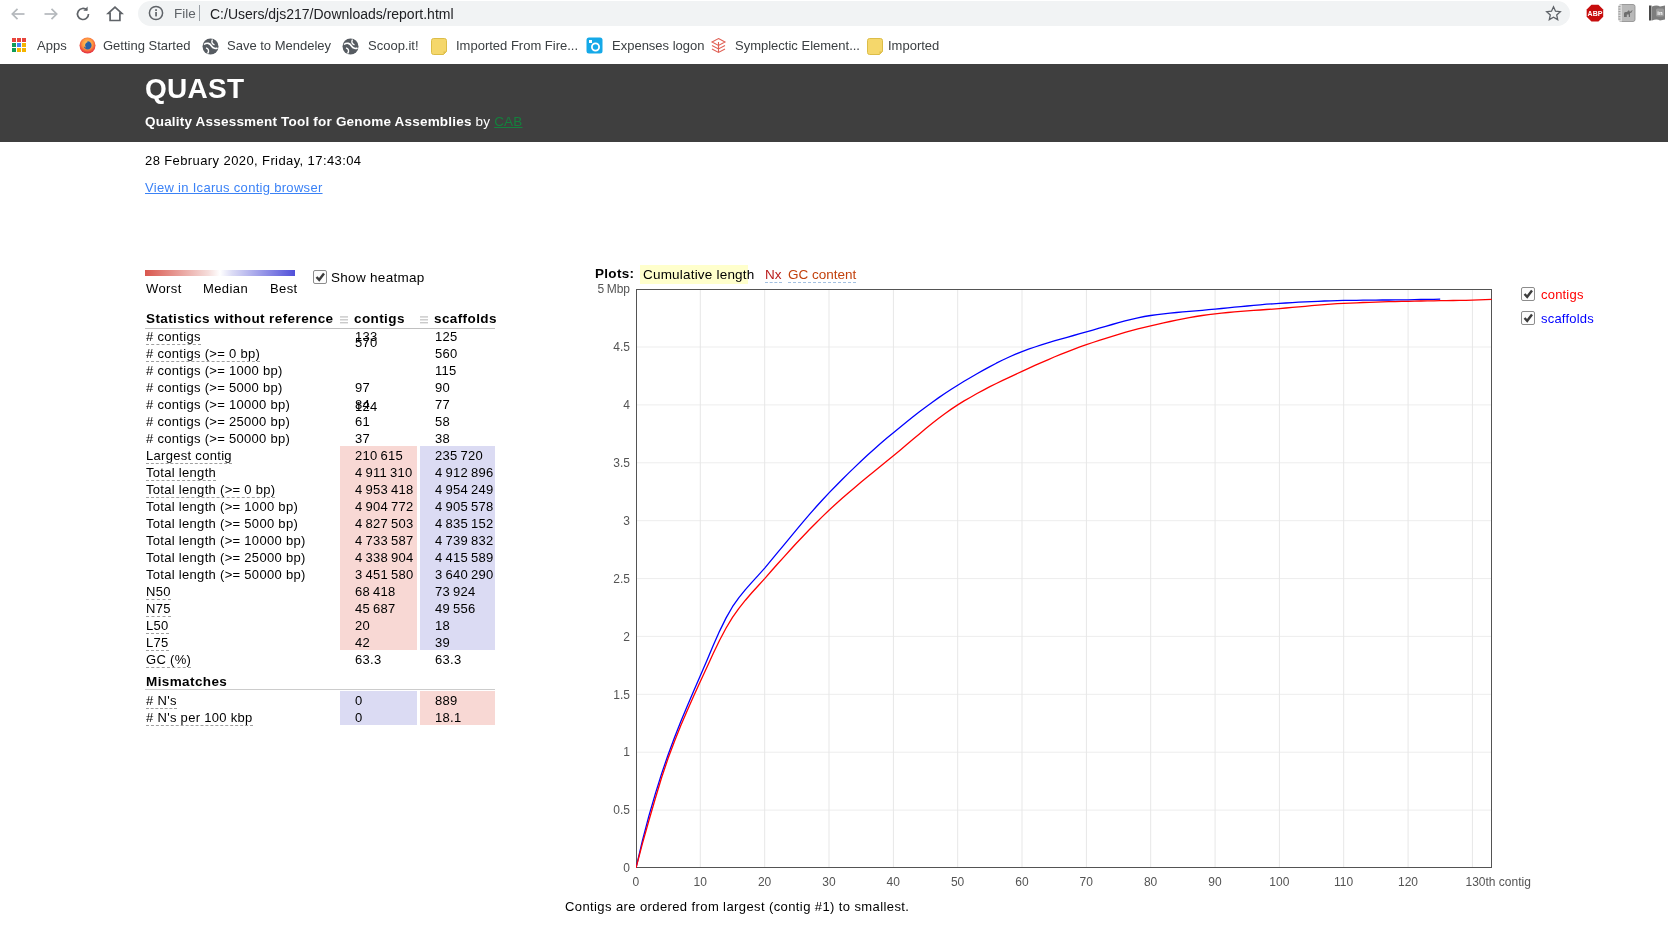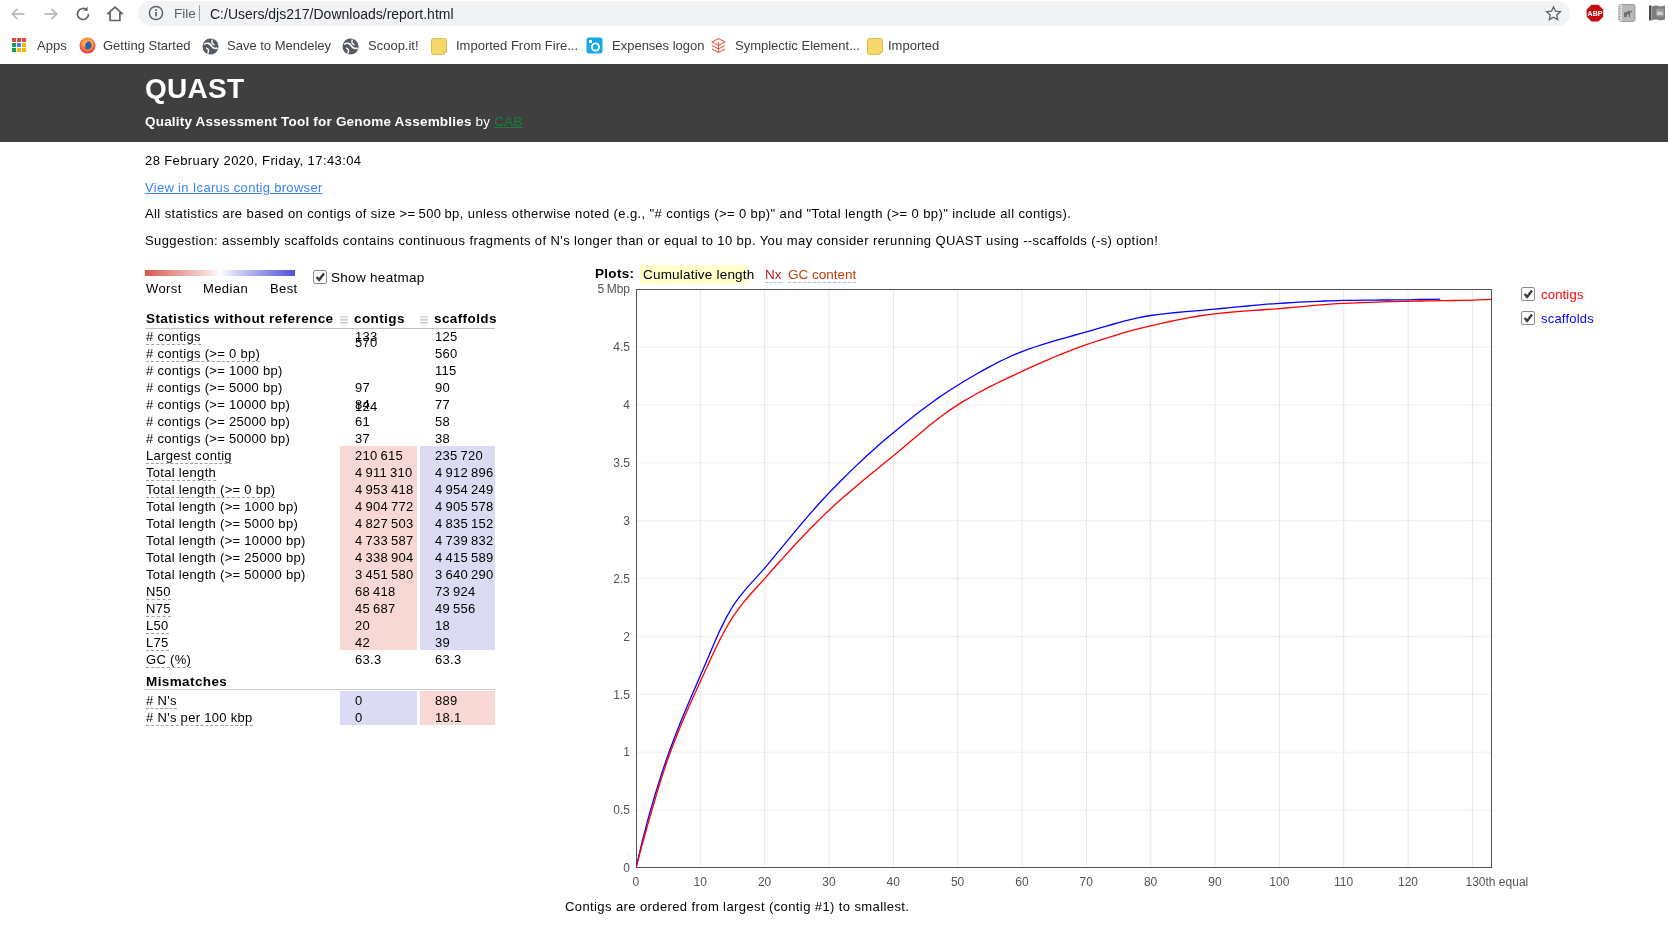--- a/index.html
+++ b/index.html
@@ -132,22 +132,20 @@
 <svg class="abs" style="left:867px;top:38px" width="16" height="18" viewBox="0 0 16 18">
 <path d="M2.5 0.5h11a2 2 0 0 1 2 2v11l-3 3h-10a2 2 0 0 1-2-2v-12a2 2 0 0 1 2-2z" fill="#f5d76b" stroke="#d8b83c" stroke-width="0.9"></path>
 <path d="M15.5 13.5l-3 3v-3z" fill="#e0c04a"></path>
     </svg>
 <div class="abs bm" style="left:888px;top:37.5px;">Imported</div>
 <div class="abs" style="left:0;top:64px;width:1668px;height:78px;background:#3f3f3f;"></div>
 <div class="abs" style="left:145px;top:75px;font-size:28px;font-weight:bold;color:#fff;letter-spacing:0.3px;line-height:1;">QUAST</div>
 <div class="abs" style="left:145px;top:115px;font-size:13.5px;color:#fff;letter-spacing:0.2px;line-height:1;"><b>Quality Assessment Tool for Genome Assemblies</b> by <a style="color:#15803d;text-decoration:underline;">CAB</a></div>
 <div class="abs t13" style="left:145px;top:152.5px;">28 February 2020, Friday, 17:43:04</div>
 <div class="abs" style="left:145px;top:180px;font-size:13px;letter-spacing:0.3px;"><a class="q" style="text-decoration:underline;">View in Icarus contig browser</a></div>
-<div class="abs t13" style="left:145px;top:206px;">All statistics are based on contigs of size &gt;= 500 bp, unless otherwise noted (e.g., "# contigs (&gt;= 0 bp)" and "Total length (&gt;= 0 bp)" include all contigs).</div>
-<div class="abs t13" style="left:145px;top:233px;">Suggestion: assembly scaffolds contains continuous fragments of N's longer than or equal to 10 bp. You may consider rerunning QUAST using --scaffolds (-s) option!</div>
 <div class="abs" style="left:145px;top:270px;width:150px;height:6px;background:linear-gradient(90deg,#d9574e 0%,#f5dcda 42%,#ffffff 50%,#dcdcf5 58%,#504fd9 100%);"></div>
 <div class="abs t13" style="left:146px;top:280.5px;">Worst</div>
 <div class="abs t13" style="left:203px;top:280.5px;">Median</div>
 <div class="abs t13" style="left:270px;top:280.5px;">Best</div>
 <div class="cb" style="left:313px;top:270px;">
       <svg width="12" height="12" viewBox="0 0 12 12">
         <path d="M2.5 6 5.2 8.8 10 2.6" stroke="#3c3c3c" stroke-width="2.4" fill="none"></path>
       </svg>
     </div>
 <div class="abs" style="left:331px;top:270px;font-size:13.5px;letter-spacing:0.3px;">Show heatmap</div>
@@ -314,21 +312,21 @@
 <div class="xlab" style="left:808.9px;top:875px;">30</div>
 <div class="xlab" style="left:873.3px;top:875px;">40</div>
 <div class="xlab" style="left:937.6px;top:875px;">50</div>
 <div class="xlab" style="left:1001.9px;top:875px;">60</div>
 <div class="xlab" style="left:1066.3px;top:875px;">70</div>
 <div class="xlab" style="left:1130.6px;top:875px;">80</div>
 <div class="xlab" style="left:1195.0px;top:875px;">90</div>
 <div class="xlab" style="left:1259.3px;top:875px;">100</div>
 <div class="xlab" style="left:1323.6px;top:875px;">110</div>
 <div class="xlab" style="left:1388.0px;top:875px;">120</div>
-<div class="abs" style="left:1465.5px;top:874.5px;font-size:12px;color:#545454;">130th equal</div>
+<div class="abs" style="left:1465.5px;top:874.5px;font-size:12px;color:#545454;">130th contig</div>
 <div class="cb" style="left:1521px;top:287px;">
       <svg width="12" height="12" viewBox="0 0 12 12">
         <path d="M2.5 6 5.2 8.8 10 2.6" stroke="#3c3c3c" stroke-width="2.4" fill="none"></path>
       </svg>
     </div>
 <div class="abs" style="left:1541px;top:286.5px;font-size:13px;color:#f00;letter-spacing:0.2px;">contigs</div>
 <div class="cb" style="left:1521px;top:311px;">
       <svg width="12" height="12" viewBox="0 0 12 12">
         <path d="M2.5 6 5.2 8.8 10 2.6" stroke="#3c3c3c" stroke-width="2.4" fill="none"></path>
       </svg>

